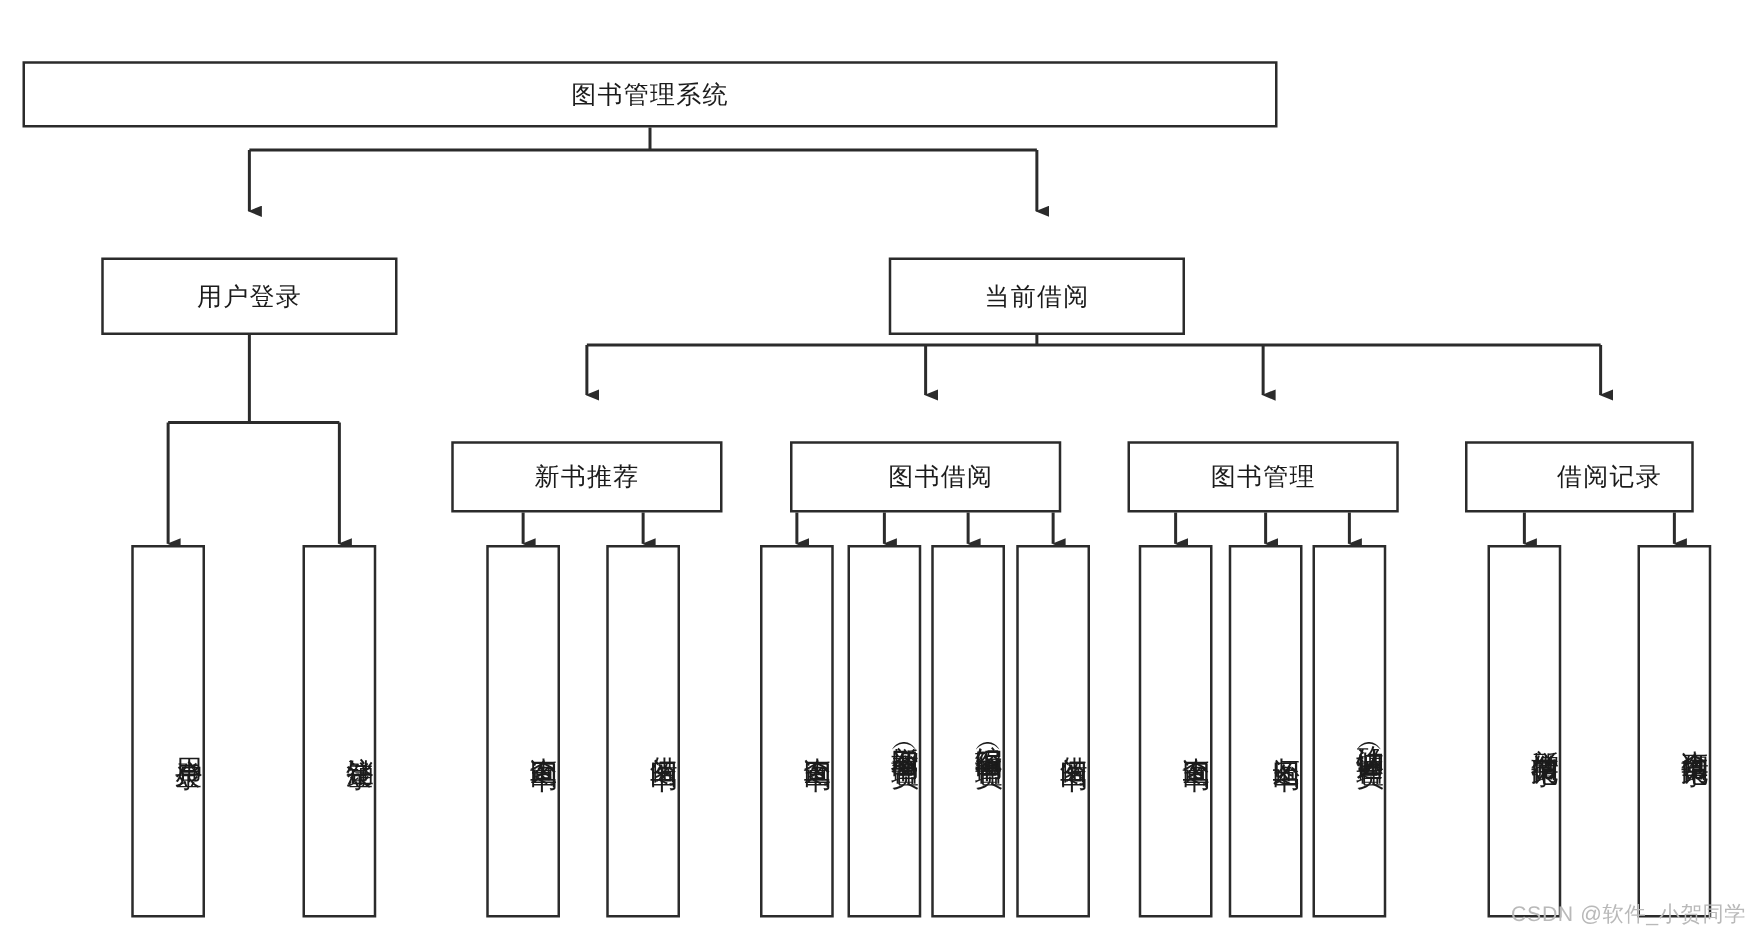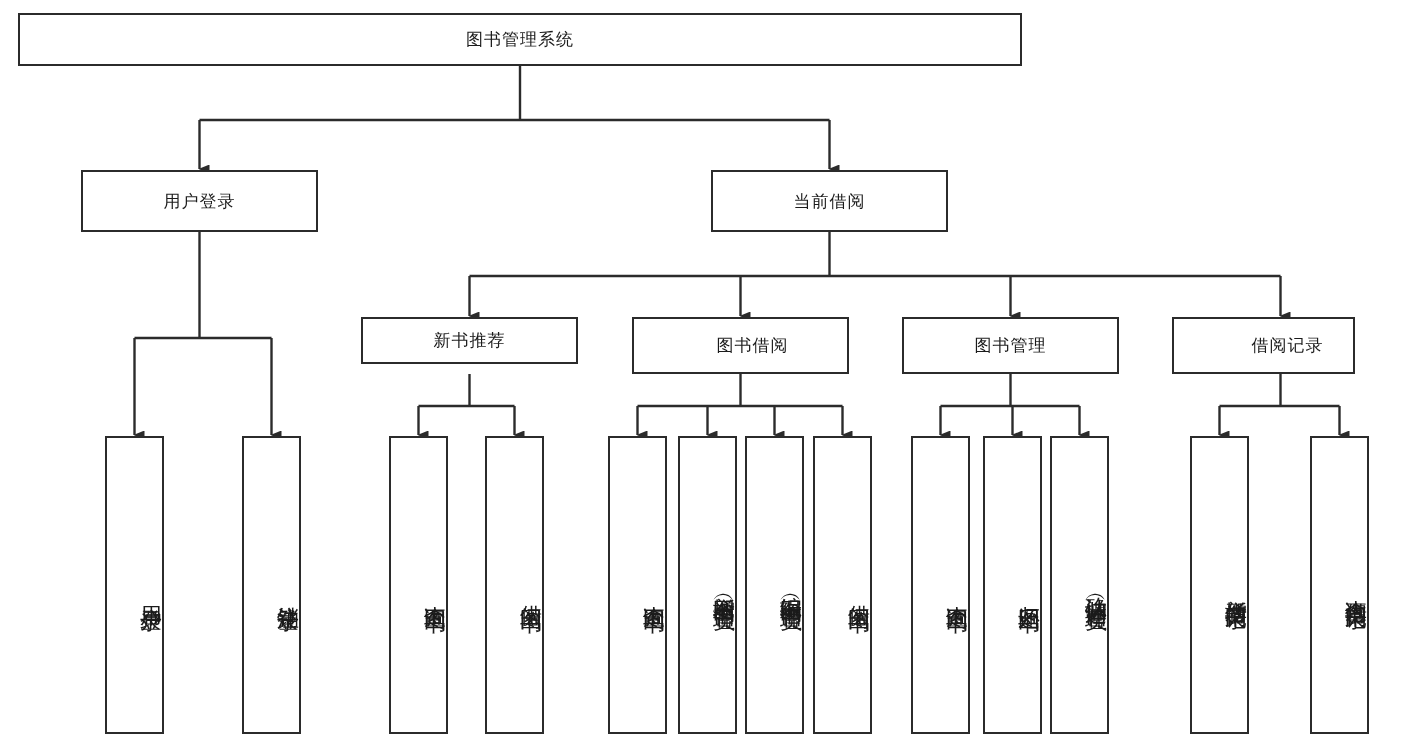--- a/index.html
+++ b/index.html
@@ -29,22 +29,23 @@
     box-sizing: border-box;
     border: 2px solid #2b2b2b;
     background: #ffffff;
     display: flex;
     align-items: center;
     justify-content: center;
     color: #1b1b1b;
     z-index: 3;
   }
   .node.horizontal {
-    font-size: 17px;
+    font-size: 20px;
     letter-spacing: 1px;
+    margin-top: 36px;
   }
   .node.vertical {
     writing-mode: vertical-rl;
     text-orientation: upright;
     font-size: 22px;
     letter-spacing: 2px;
     align-items: flex-start;
     justify-content: center;
     padding-top: 14px;
     line-height: 1.0;
@@ -117,21 +118,21 @@
   <div id="nodes">
       <div class="node horizontal top-heavy" style="left: 18px; top: 13px; width: 1004px; height: 53px;">
         <span class="node-label">图书管理系统</span>
       </div>
       <div class="node horizontal" style="left: 81px; top: 170px; width: 237px; height: 62px;">
         <span class="node-label">用户登录</span>
       </div>
       <div class="node horizontal" style="left: 711px; top: 170px; width: 237px; height: 62px;">
         <span class="node-label">当前借阅</span>
       </div>
-      <div class="node horizontal" style="left: 361px; top: 317px; width: 217px; height: 47px;">
+      <div class="node horizontal" style="left: 361px; top: 317px; width: 217px; height: 57px;">
         <span class="node-label">新书推荐</span>
       </div>
       <div class="node horizontal" style="left: 632px; top: 317px; width: 217px; height: 57px; padding-left: 24px;">
         <span class="node-label">图书借阅</span>
       </div>
       <div class="node horizontal" style="left: 902px; top: 317px; width: 217px; height: 57px;">
         <span class="node-label">图书管理</span>
       </div>
       <div class="node horizontal" style="left: 1172px; top: 317px; width: 183px; height: 57px; padding-left: 48px;">
         <span class="node-label">借阅记录</span>
@@ -170,13 +171,14 @@
         <span class="node-label">确认归还（管理员）</span>
       </div>
       <div class="node vertical top-heavy" style="left: 1190px; top: 436px; width: 59px; height: 298px;">
         <span class="node-label">新增借阅记录</span>
       </div>
       <div class="node vertical top-heavy" style="left: 1310px; top: 436px; width: 59px; height: 298px;">
         <span class="node-label">查询借阅记录</span>
       </div>
     </div>
 
+  <div id="watermark">CSDN @软件_小贺同学</div>
 </div>
 
 </body></html>

